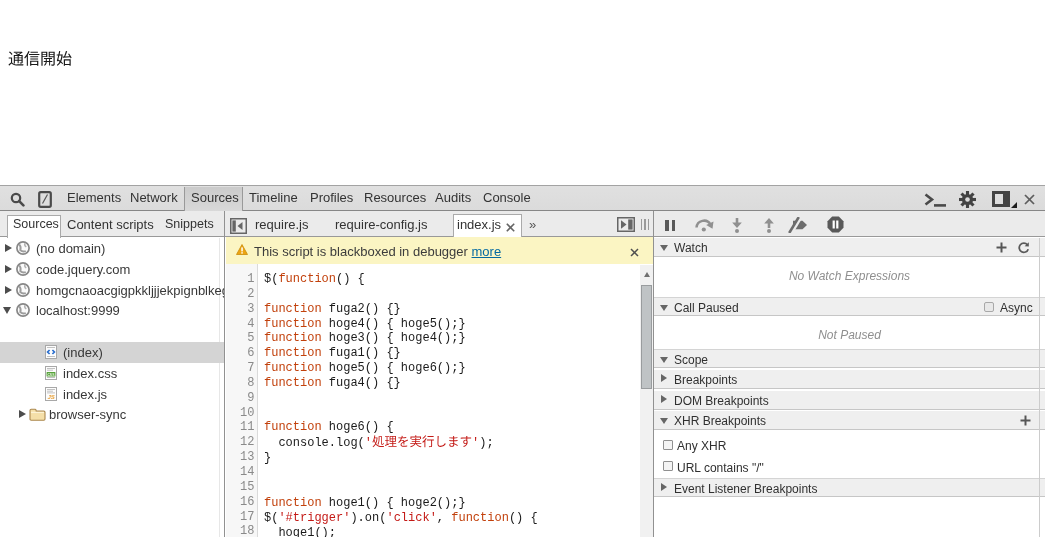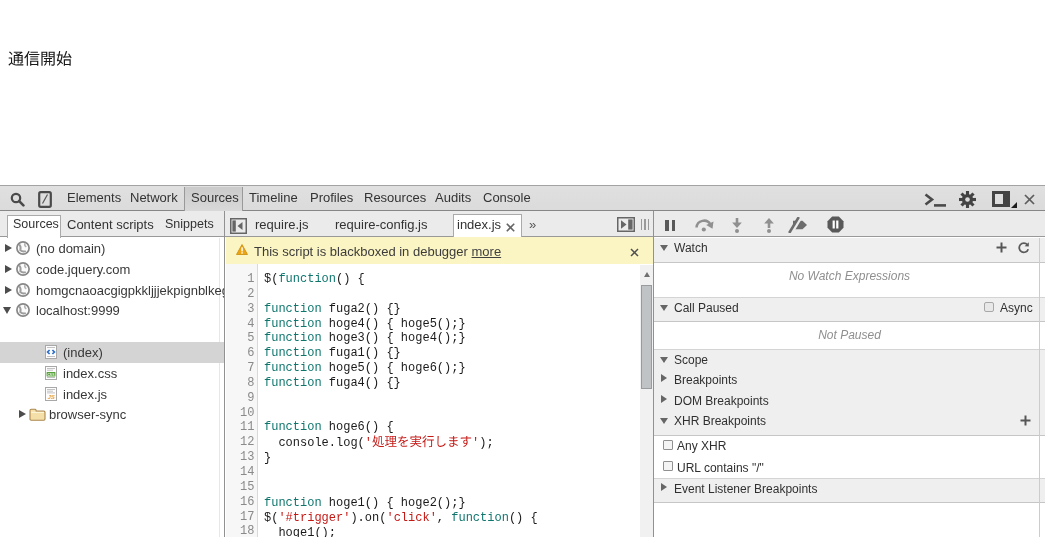--- a/index.html
+++ b/index.html
@@ -37,25 +37,25 @@
 .arr-d { position:absolute; width:0; height:0; border-top:7px solid #4c4c4c;
   border-left:4.5px solid transparent; border-right:4.5px solid transparent; }
 
 #infobar { left:226px; top:189px; width:427px; height:27px; background:#fbf5c3;
   font-size:13px; color:#3c3c3c; }
 #gutter { left:226px; top:190px; width:32px; height:333px; background:#f7f7f7;
   border-right:1px solid #dadada; }
 #gutter { top:216px; height:307px; }
 pre.code { font-family:"Liberation Mono", monospace; font-size:12px;
   line-height:14.85px; white-space:pre; }
-.kw { color:#0f766e; }
+.kw { color:#c2410c; }
 .str { color:#c41a16; }
 .lnum { color:#8a8a8a; text-align:right; }
 
-.sph { position:absolute; left:654px; width:391px; height:25px; background:#efefef;
+.sph { position:absolute; left:654px; width:391px; height:19px; background:#efefef;
   border-bottom:1px solid #c6c6c6; font-size:12px; color:#303030; }
 .sph .hl { position:absolute; left:20px; top:3px; }
 .itc { position:absolute; left:654px; width:391px; text-align:center;
   font-size:12px; font-style:italic; color:#8f8f8f; }
 .cb { position:absolute; width:10px; height:10px; background:#f4f4f4;
   border:1px solid #909090; border-radius:1px; }
 .harr-d { position:absolute; left:6px; top:7px; width:0; height:0;
   border-top:6px solid #666; border-left:4px solid transparent;
   border-right:4px solid transparent; }
 .harr-r { position:absolute; left:7px; top:4px; width:0; height:0;
@@ -262,21 +262,21 @@
         <path d="M2 5.4 L15 5.4" stroke="#fdf3d5" stroke-width="1.3"></path>
       </svg>
       <span class="tlabel" style="left:49px">browser-sync</span>
     </div>
   <div class="abs" id="infobar">
   <svg class="abs" style="left:10px;top:7px" width="12" height="11" viewBox="0 0 12 11">
         <path d="M6 0.5 L11.5 10.5 L0.5 10.5 Z" fill="#eda412" stroke="#c98c0a" stroke-width="0.8"></path>
         <rect x="5.3" y="3.4" width="1.5" height="4" fill="#fff"></rect>
         <rect x="5.3" y="8.2" width="1.5" height="1.4" fill="#fff"></rect>
       </svg>
-  <span class="abs" style="left:28px;top:6.5px">This script is blackboxed in debugger <a style="color:#404040;text-decoration:underline">more</a></span>
+  <span class="abs" style="left:28px;top:6.5px">This script is blackboxed in debugger <a style="color:#0369a1;text-decoration:underline">more</a></span>
   <svg class="abs" style="left:404px;top:10.5px" width="9" height="9" viewBox="0 0 9 9">
         <g stroke="#4f4f4f" stroke-width="1.5">
           <line x1="1" y1="1" x2="8" y2="8"></line>
           <line x1="8" y1="1" x2="1" y2="8"></line>
         </g>
       </svg>
 </div>
 <div class="abs" id="gutter"></div>
 <pre class="code abs lnum" style="left:226px;top:224px;width:28.5px">1
 2

